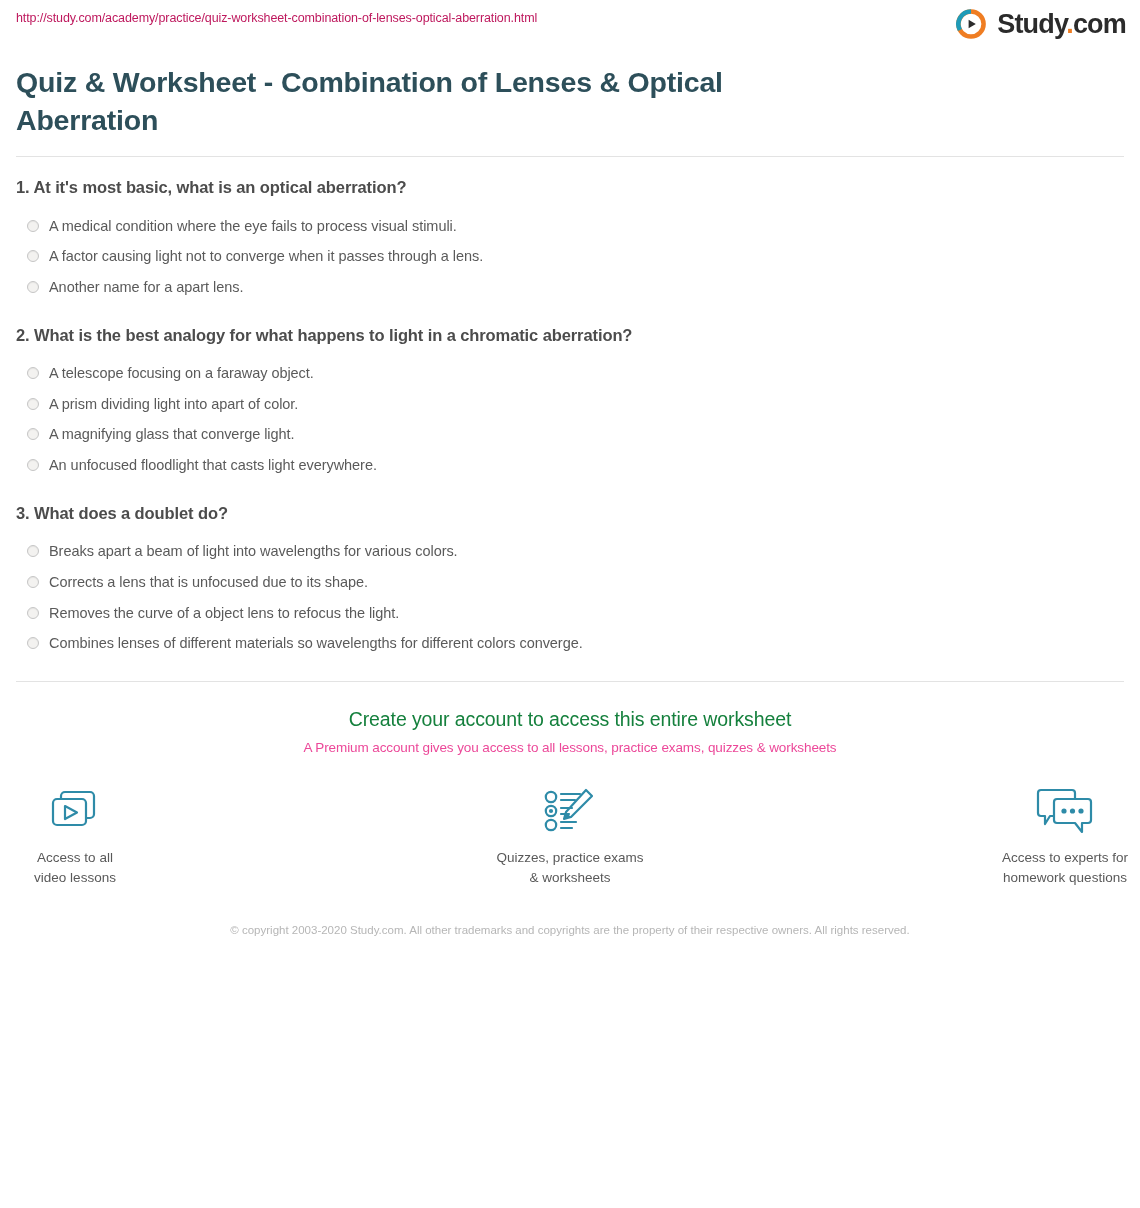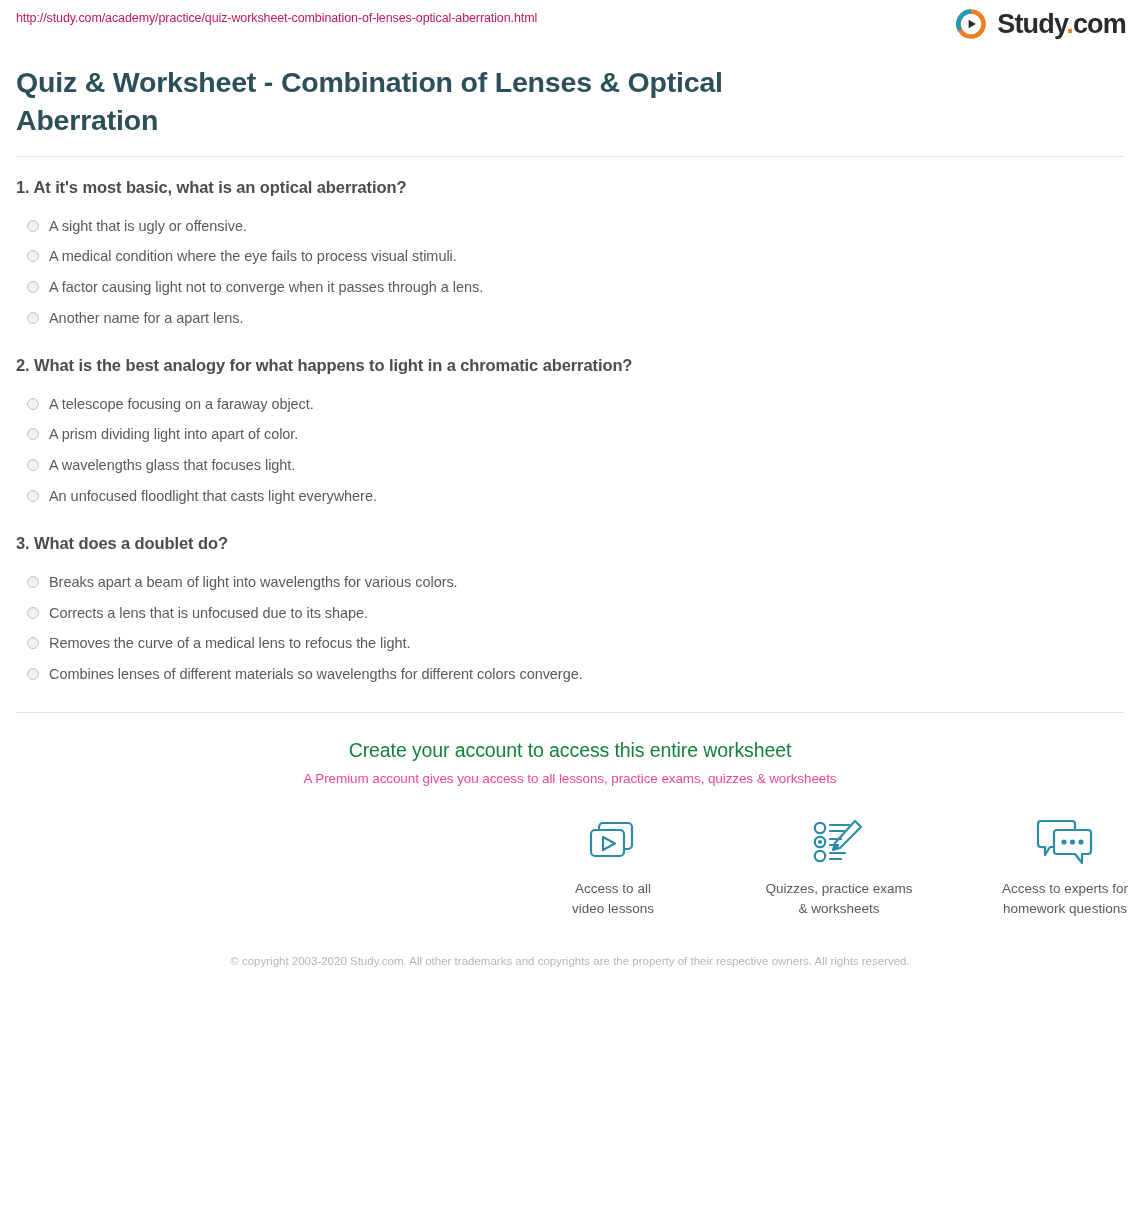--- a/index.html
+++ b/index.html
@@ -130,21 +130,21 @@
     font-weight: normal;
   }
   .cta-sub {
     font-size: 13.5px;
     color: #ec4899;
     margin: 0;
     letter-spacing: -0.1px;
   }
   .features {
     display: flex;
-    justify-content: flex-end;
+    justify-content: space-between;
     gap: 76px;
     margin-top: 28px;
   }
   .feature {
     width: 150px;
     text-align: center;
   }
   .feature-icon {
     height: 56px;
     display: flex;
@@ -188,24 +188,20 @@
 
 <h1 class="page-title">Quiz &amp; Worksheet - Combination of Lenses &amp; Optical Aberration</h1>
 <hr class="rule">
 
 <div class="questions">
 
   <div class="question-block">
     <p class="question-text">1. At it's most basic, what is an optical aberration?</p>
     <div class="option">
       <span class="radio"></span>
-      <span class="option-label">A sight that is ugly or offensive.</span>
-    </div>
-    <div class="option">
-      <span class="radio"></span>
       <span class="option-label">A medical condition where the eye fails to process visual stimuli.</span>
     </div>
     <div class="option">
       <span class="radio"></span>
       <span class="option-label">A factor causing light not to converge when it passes through a lens.</span>
     </div>
     <div class="option">
       <span class="radio"></span>
       <span class="option-label">Another name for a apart lens.</span>
     </div>
@@ -216,41 +212,41 @@
     <div class="option">
       <span class="radio"></span>
       <span class="option-label">A telescope focusing on a faraway object.</span>
     </div>
     <div class="option">
       <span class="radio"></span>
       <span class="option-label">A prism dividing light into apart of color.</span>
     </div>
     <div class="option">
       <span class="radio"></span>
-      <span class="option-label">A wavelengths glass that focuses light.</span>
+      <span class="option-label">A magnifying glass that converge light.</span>
     </div>
     <div class="option">
       <span class="radio"></span>
       <span class="option-label">An unfocused floodlight that casts light everywhere.</span>
     </div>
   </div>
 
   <div class="question-block">
     <p class="question-text">3. What does a doublet do?</p>
     <div class="option">
       <span class="radio"></span>
       <span class="option-label">Breaks apart a beam of light into wavelengths for various colors.</span>
     </div>
     <div class="option">
       <span class="radio"></span>
       <span class="option-label">Corrects a lens that is unfocused due to its shape.</span>
     </div>
     <div class="option">
       <span class="radio"></span>
-      <span class="option-label">Removes the curve of a medical lens to refocus the light.</span>
+      <span class="option-label">Removes the curve of a object lens to refocus the light.</span>
     </div>
     <div class="option">
       <span class="radio"></span>
       <span class="option-label">Combines lenses of different materials so wavelengths for different colors converge.</span>
     </div>
   </div>
 
 </div>
 
 <hr class="footer-rule">

